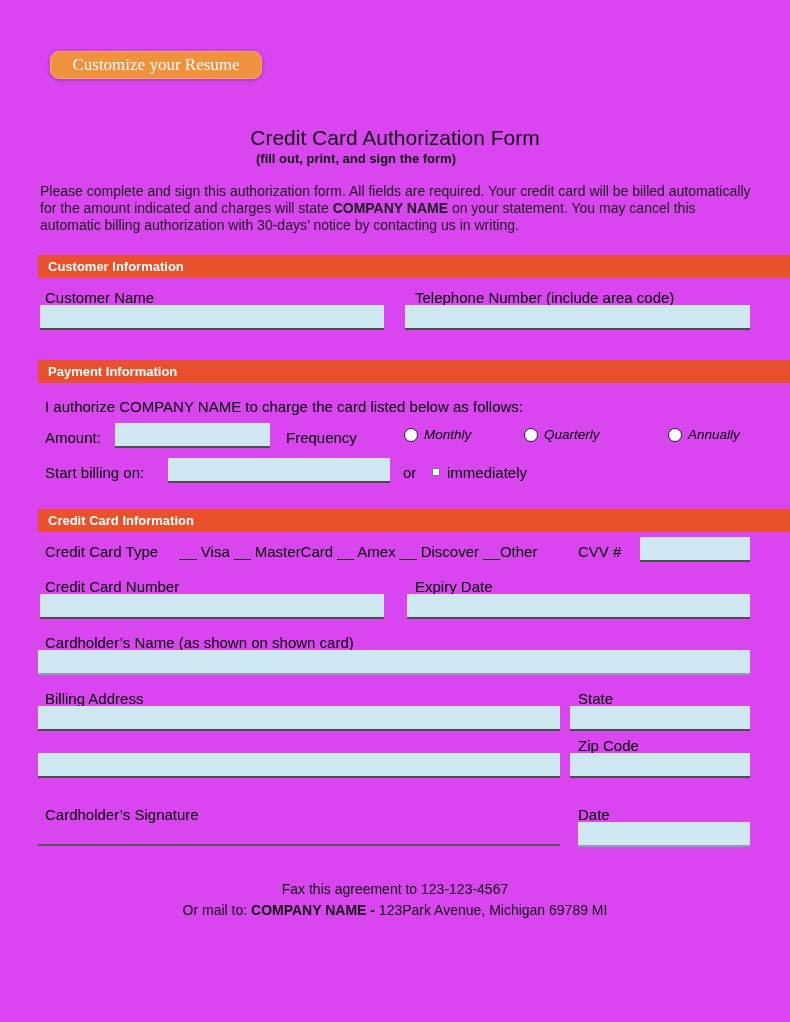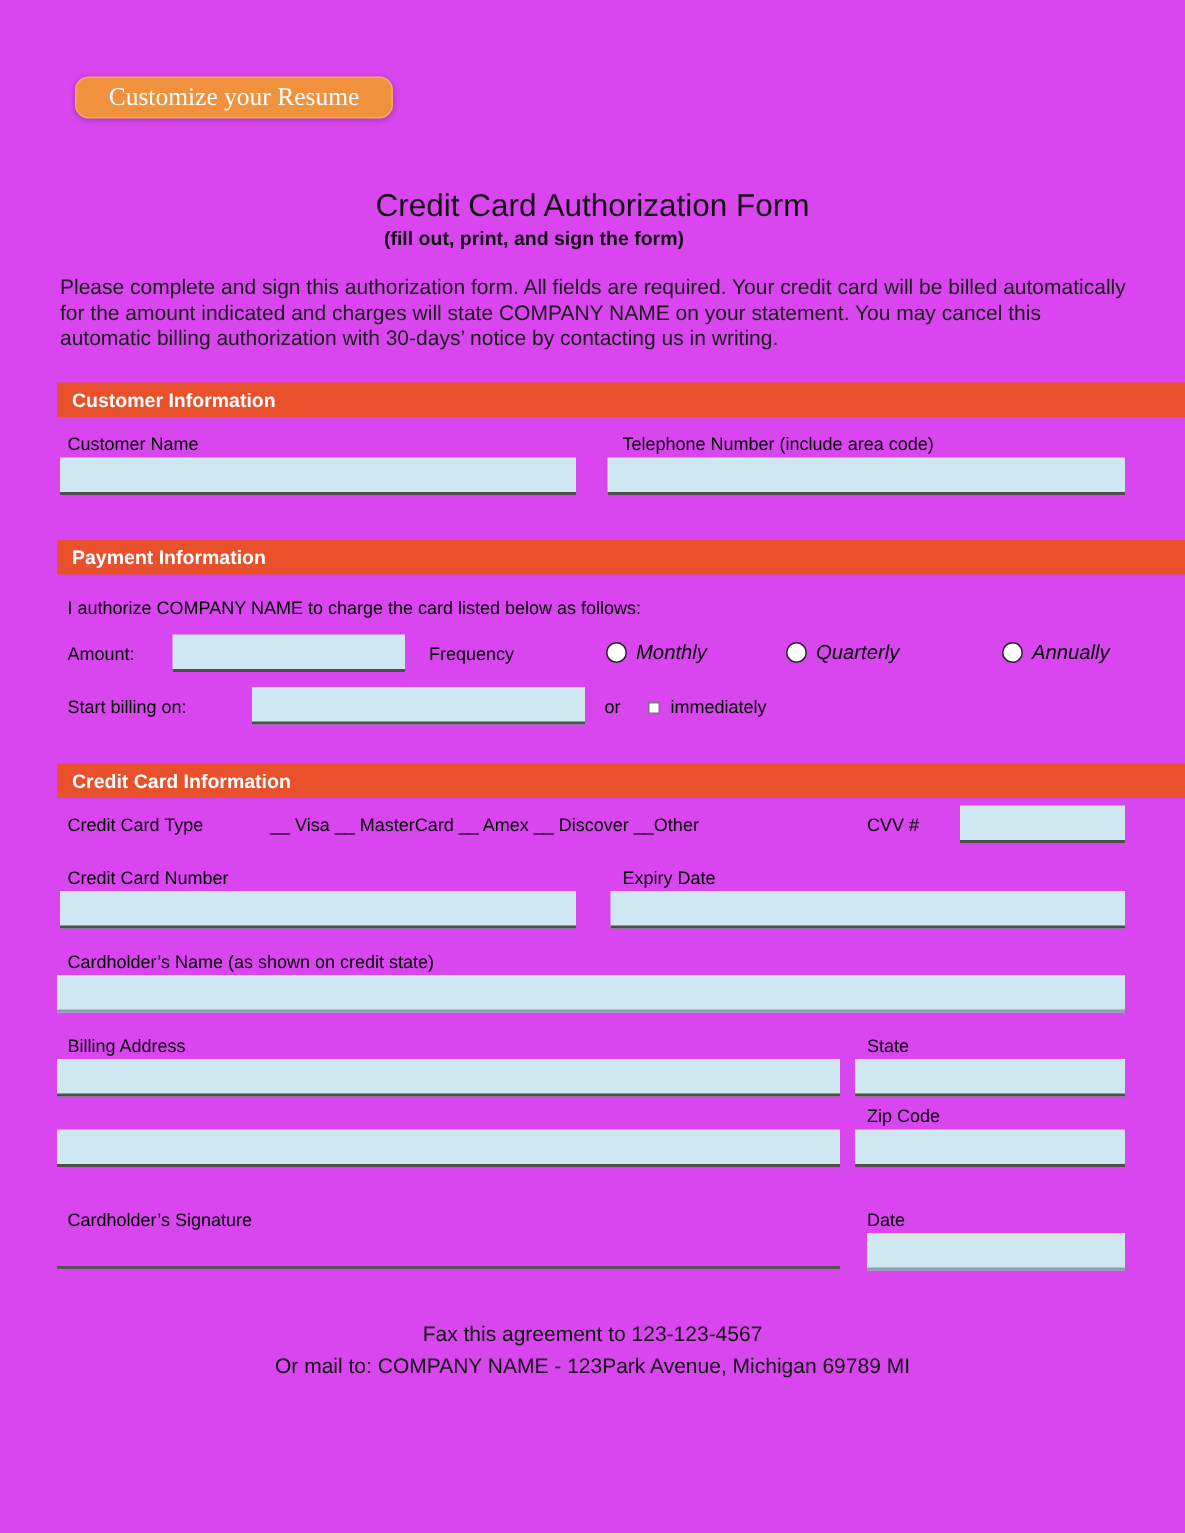--- a/index.html
+++ b/index.html
@@ -20,30 +20,30 @@
   }
 
   
   .title { position:absolute; left:0; top:126px; width:790px; text-align:center;
            font-size:21px; font-weight:normal; color:#111; }
   .subtitle { position:absolute; left:0; top:151px; width:664px; text-align:center;
               font-size:13px; font-weight:bold; color:#111;padding-left:48px; }
 
   .intro { position:absolute; left:40px; top:183px; width:712px;
            font-size:14px; line-height:17px; color:#1a1a1a; }
-  .bold { font-weight:normal; }
+  .bold { font-weight:bold; }
 
   
   .section-bar {
     position:absolute; left:38px; width:752px; height:23px;
     background:#E8512C; color:#ffffff; font-size:13px; font-weight:bold;
     line-height:23px; padding-left:10px;
   }
 
-  .lbl { position:absolute; font-size:12px; color:#000; white-space:nowrap; }
+  .lbl { position:absolute; font-size:15px; color:#000; white-space:nowrap; }
 
   .input {
     position:absolute; height:25px; background:#CEE7F1;
     border-bottom:2px solid #4D4D4D;
   }
   .input.gray-ul { border-bottom:2px solid #8aa0aa; }
 
   .radio-group { position:absolute; display:flex; align-items:center; gap:6px;font-style:italic; }
   .radio-circle {
     width:14px; height:14px; border:1.6px solid #222; border-radius:50%;
@@ -113,21 +113,21 @@
   <div class="lbl" style="left:45px; top:543px;">Credit Card Type</div>
   <div class="lbl" style="left:180px; top:543px;">__ Visa __ MasterCard __ Amex __ Discover __Other</div>
   <div class="lbl" style="left:578px; top:543px;">CVV #</div>
   <div class="input" style="left:640px; top:537px; width:110px;"></div>
 
   <div class="lbl" style="left:45px; top:578px;">Credit Card Number</div>
   <div class="lbl" style="left:415px; top:578px;">Expiry Date</div>
   <div class="input" style="left:40px; top:594px; width:344px;"></div>
   <div class="input" style="left:407px; top:594px; width:343px;"></div>
 
-  <div class="lbl" style="left:45px; top:634px;">Cardholder’s Name (as shown on credit state)</div>
+  <div class="lbl" style="left:45px; top:634px;">Cardholder’s Name (as shown on shown card)</div>
   <div class="input gray-ul" style="left:38px; top:650px; width:712px;"></div>
 
   <div class="lbl" style="left:45px; top:690px;">Billing Address</div>
   <div class="lbl" style="left:578px; top:690px;">State</div>
   <div class="input" style="left:38px; top:706px; width:522px;"></div>
   <div class="input" style="left:570px; top:706px; width:180px;"></div>
 
   <div class="lbl" style="left:578px; top:737px;">Zip Code</div>
   <div class="input" style="left:38px; top:753px; width:522px;"></div>
   <div class="input" style="left:570px; top:753px; width:180px;"></div>

